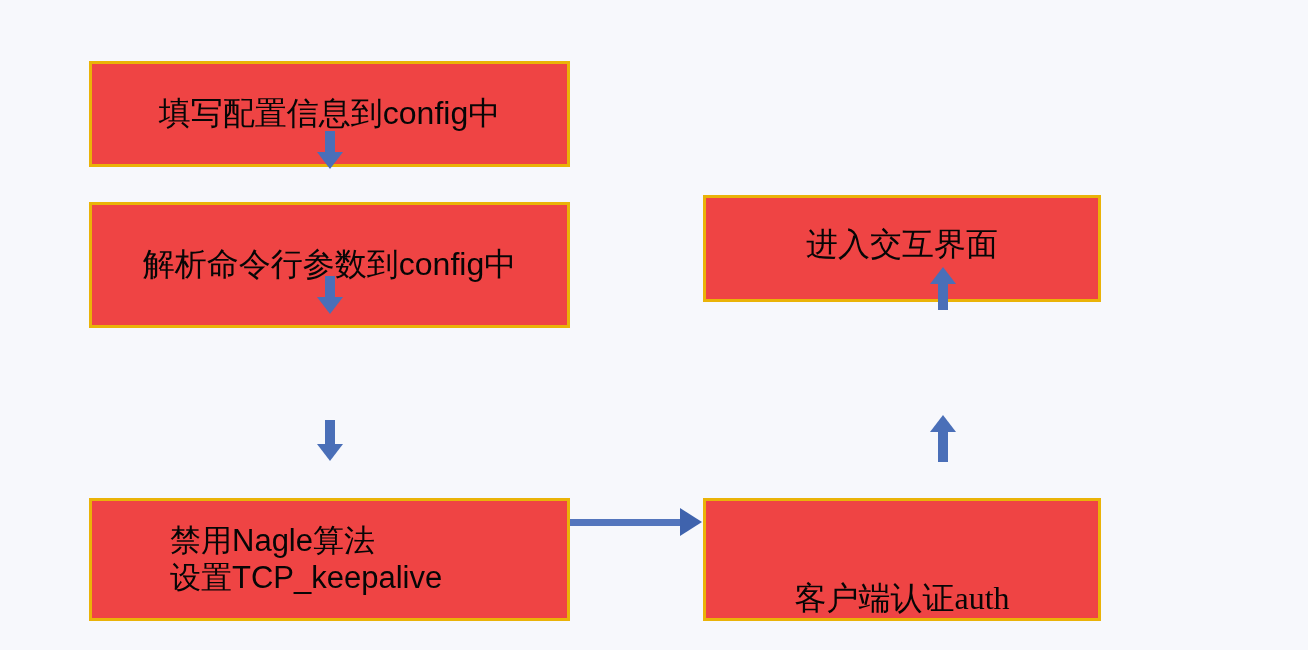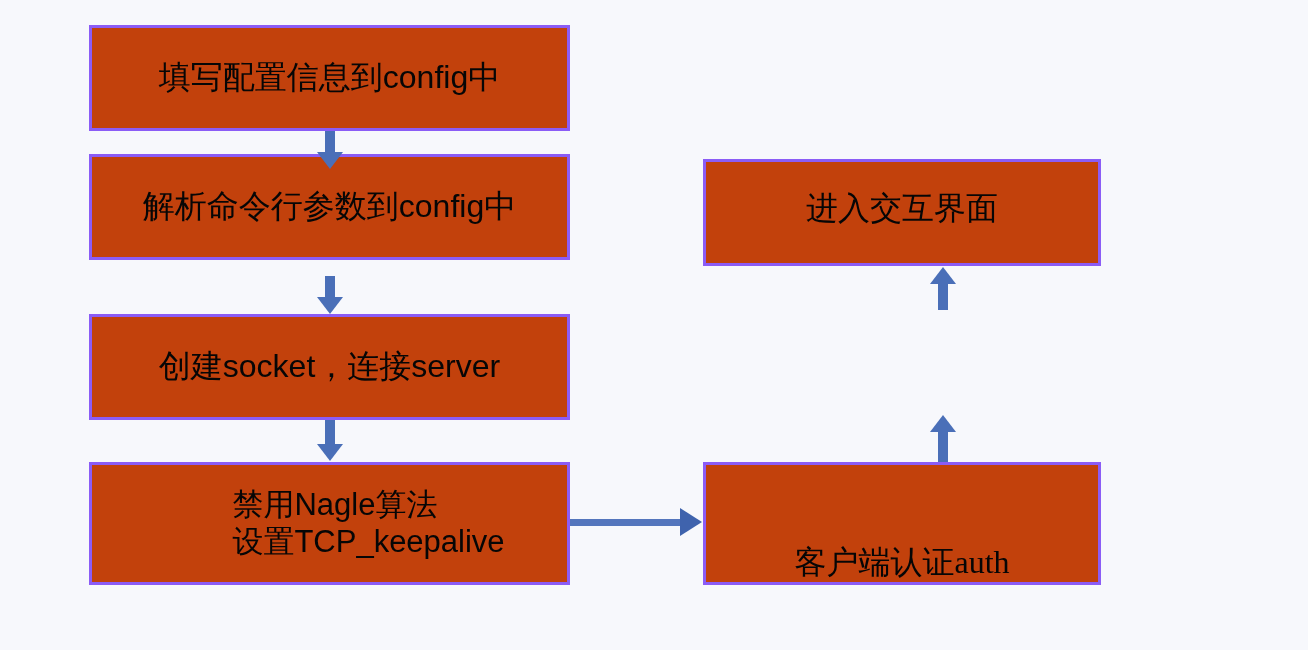--- a/index.html
+++ b/index.html
@@ -18,55 +18,56 @@
     position: relative;
     width: 1308px;
     height: 650px;
     background: #f7f8fc;
   }
 
   
   .node {
     position: absolute;
     box-sizing: border-box;
-    border: 3px solid #8b5cf6;
-    background: #c2410c;
+    border: 3px solid #eab308;
+    background: #ef4444;
     display: flex;
     align-items: center;
     justify-content: center;
     color: #060606;
     line-height: 1.18;
     white-space: pre;
+    margin-top: 36px;
   }
   .node .node-label {
     display: block;
     white-space: pre-line;
   }
 
   
   .col-left { left: 89px; width: 481px; }
   .n1 { top: 25px;  height: 106px; }
-  .n2 { top: 154px; height: 106px; }
+  .n2 { top: 166px; height: 126px; }
   .n3 { top: 314px; height: 106px; }
   .n4 { top: 462px; height: 123px; }
 
   
   .col-right { left: 703px; width: 398px; }
   .r1 { top: 159px; height: 107px; }
   .r2 { top: 307px; height: 107px; }
   .r3 { top: 462px; height: 123px; align-items: flex-end; }
 
   
   .sans   { font-family: "Liberation Sans", "DejaVu Sans", sans-serif; }
   .serif  { font-family: "Liberation Serif", "DejaVu Serif", serif; }
   .fs-31  { font-size: 31px; }
   .fs-32  { font-size: 32px; }
 
   
-  .n4 { justify-content: center; padding-left: 78px; }
+  .n4 { justify-content: flex-start; padding-left: 78px; }
   .n4 .node-label { text-align: left; }
 
   
   .nudge-up { position: relative; top: -6px; }
   .nudge-up-sm { position: relative; top: -4px; }
 
   
   .conn { position: absolute; }
 
   
@@ -112,23 +113,20 @@
 <div id="canvas">
 
   <div class="node col-left n1">
     <span class="node-label sans fs-32">填写配置信息到config中</span>
   </div>
 
   <div class="node col-left n2">
     <span class="node-label sans fs-32">解析命令行参数到config中</span>
   </div>
 
-  <div class="node col-left n3">
-    <span class="node-label sans fs-32">创建socket，连接server</span>
-  </div>
 
   <div class="node col-left n4">
     <span class="node-label sans fs-31">禁用Nagle算法
 设置TCP_keepalive</span>
   </div>
 
   <div class="node col-right r1">
     <span class="node-label serif fs-32 nudge-up-sm">进入交互界面</span>
   </div>
 

